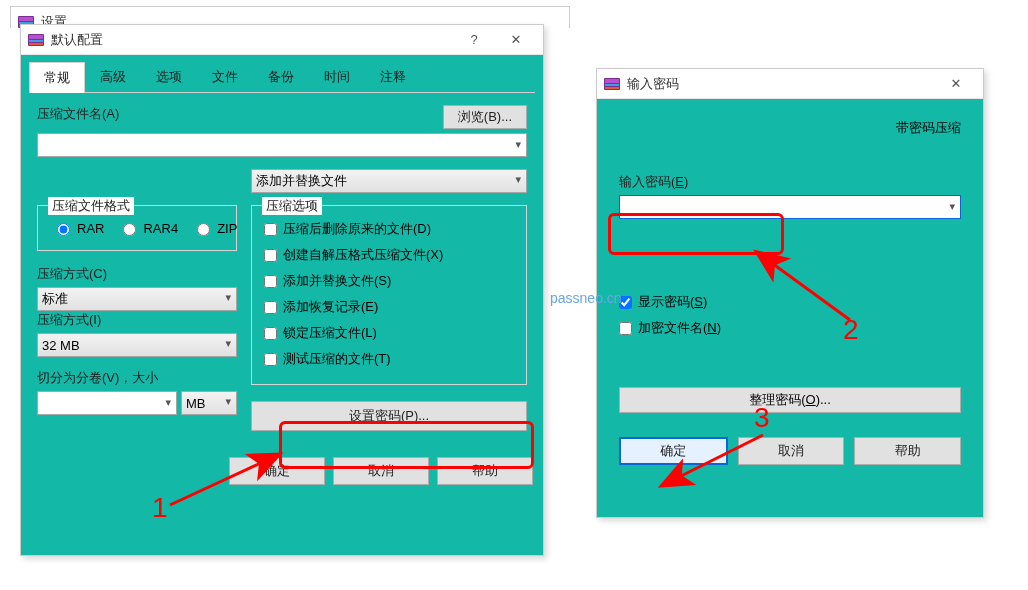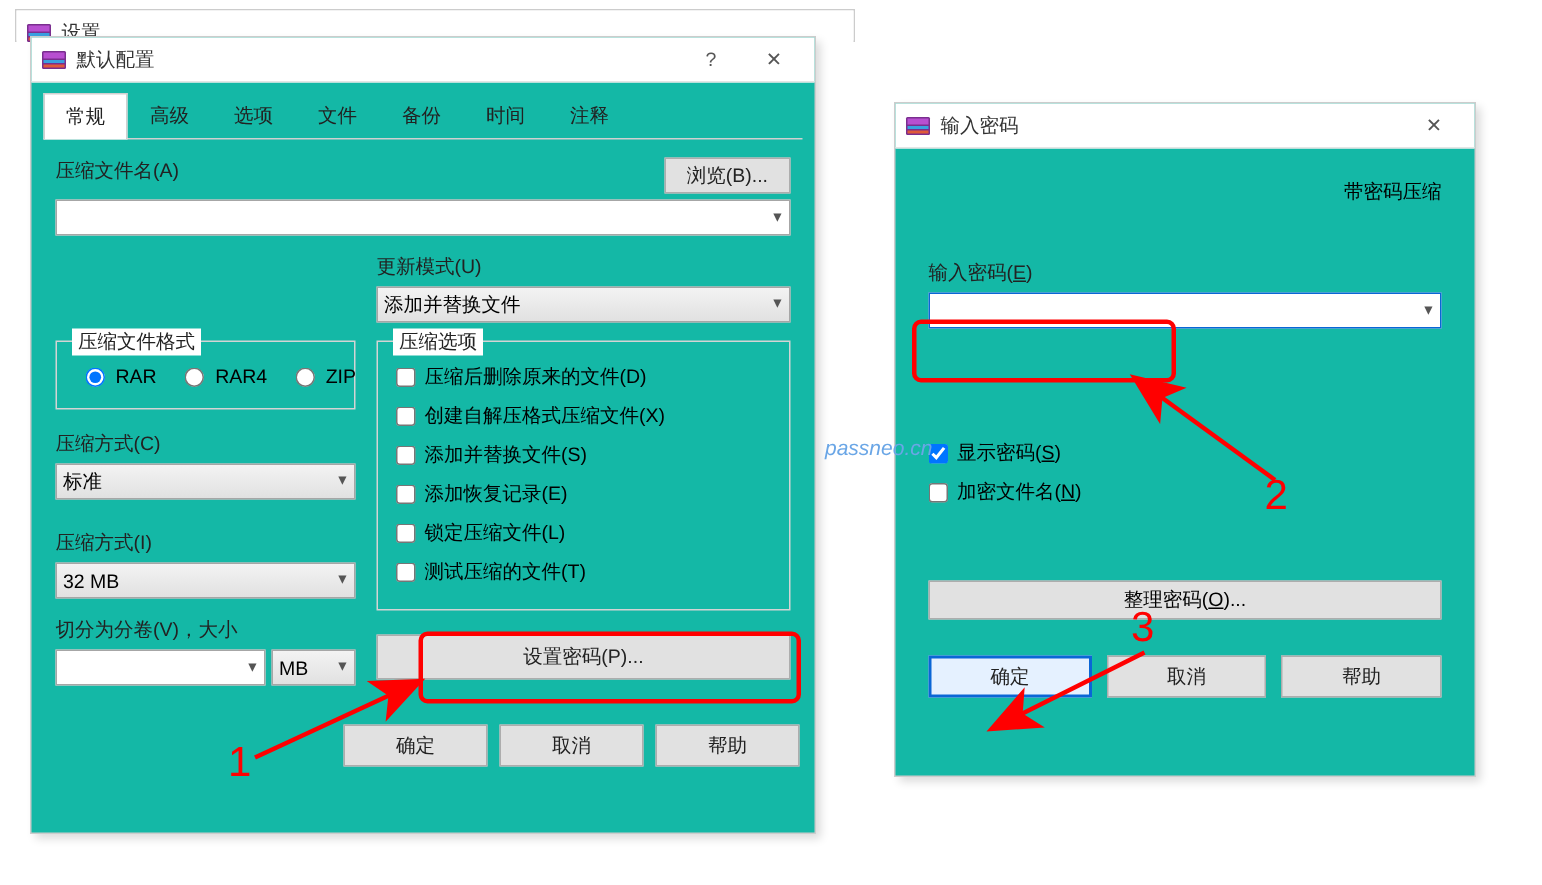--- a/index.html
+++ b/index.html
@@ -52,21 +52,21 @@
   .pw-section-title { text-align: right; margin: 10px 0 36px 0; }
   .pw-label .underline { text-decoration: underline; }
   .wide-button { height: 26px; border: 1px solid #adadad; background: #e1e1e1; display: flex; align-items: center; justify-content: center; }
 
   .ok-primary { border: 2px solid #0a66d6; background: #e5f1ff; }
 
   
   .annot { position: absolute; pointer-events: none; }
   .annot-num { position: absolute; font-size: 28px; color: #ff0000; font-weight: normal; pointer-events: none; }
   .highlight-box { position: absolute; border: 3px solid #ff0000; border-radius: 6px; pointer-events: none; }
-  .watermark { position: absolute; color: #6aa6e6; font-size: 14px; pointer-events: none; font-style: italic; }
+  .watermark { position: absolute; color: #6aa6e6; font-size: 14px; pointer-events: none; }
 
   .partial-window { position: absolute; background: #ffffff; border: 1px solid #cccccc; }
 </style>
 </head>
 <body>
 
 <div class="partial-window" style="left:10px; top:6px; width:560px; height:22px;">
   <div class="titlebar" style="border-bottom:none;">
     <span class="icon rar-icon">
       <svg viewBox="0 0 18 18">
@@ -116,21 +116,20 @@
       <span class="label">压缩文件名(A)</span>
       <button class="button" style="height:24px;">浏览(B)...</button>
     </div>
     <div class="combo-wrap">
       <input type="text" value="" style="">
     </div>
 
     <div class="two-col" style="margin-top:12px;">
       <div class="col-left"></div>
       <div class="col-right">
-        <span class="label">更新模式(U)</span>
         <div class="select-wrap">
           <div class="select" style="display:flex;align-items:center;">
             <span>添加并替换文件</span>
           </div>
         </div>
       </div>
     </div>
 
     <div class="two-col" style="margin-top:12px;">
       <div class="col-left">
@@ -146,21 +145,21 @@
                 <span>RAR4</span>
               </label>
             <label>
                 <input type="radio" name="fmt" style="">
                 <span>ZIP</span>
               </label>
           </div>
         </div>
 
         <span class="label">压缩方式(C)</span>
-        <div class="select-wrap" style="margin-bottom:20px;">
+        <div class="select-wrap" style="margin-bottom:0;">
           <div class="select" style="display:flex;align-items:center;">
               <span>标准</span>
             </div>
         </div>
 
         <span class="label">压缩方式(I)</span>
         <div class="select-wrap" style="margin-bottom:12px;">
           <div class="select" style="display:flex;align-items:center;">
               <span>32 MB</span>
             </div>

